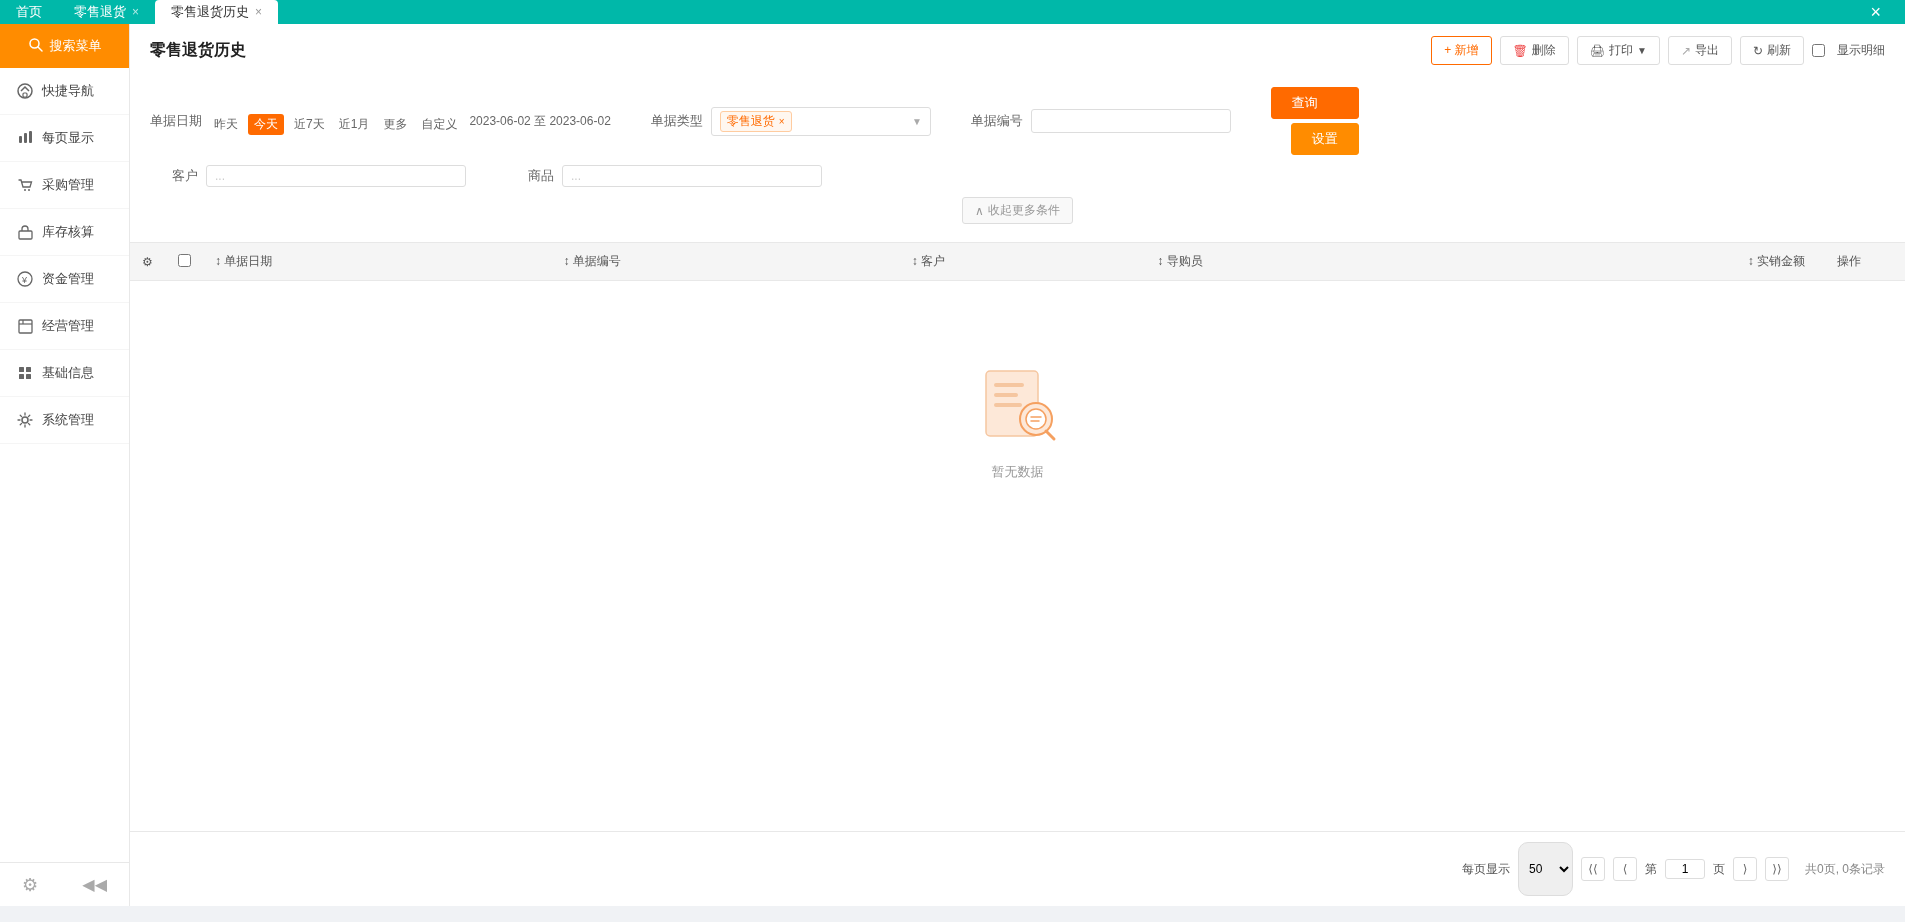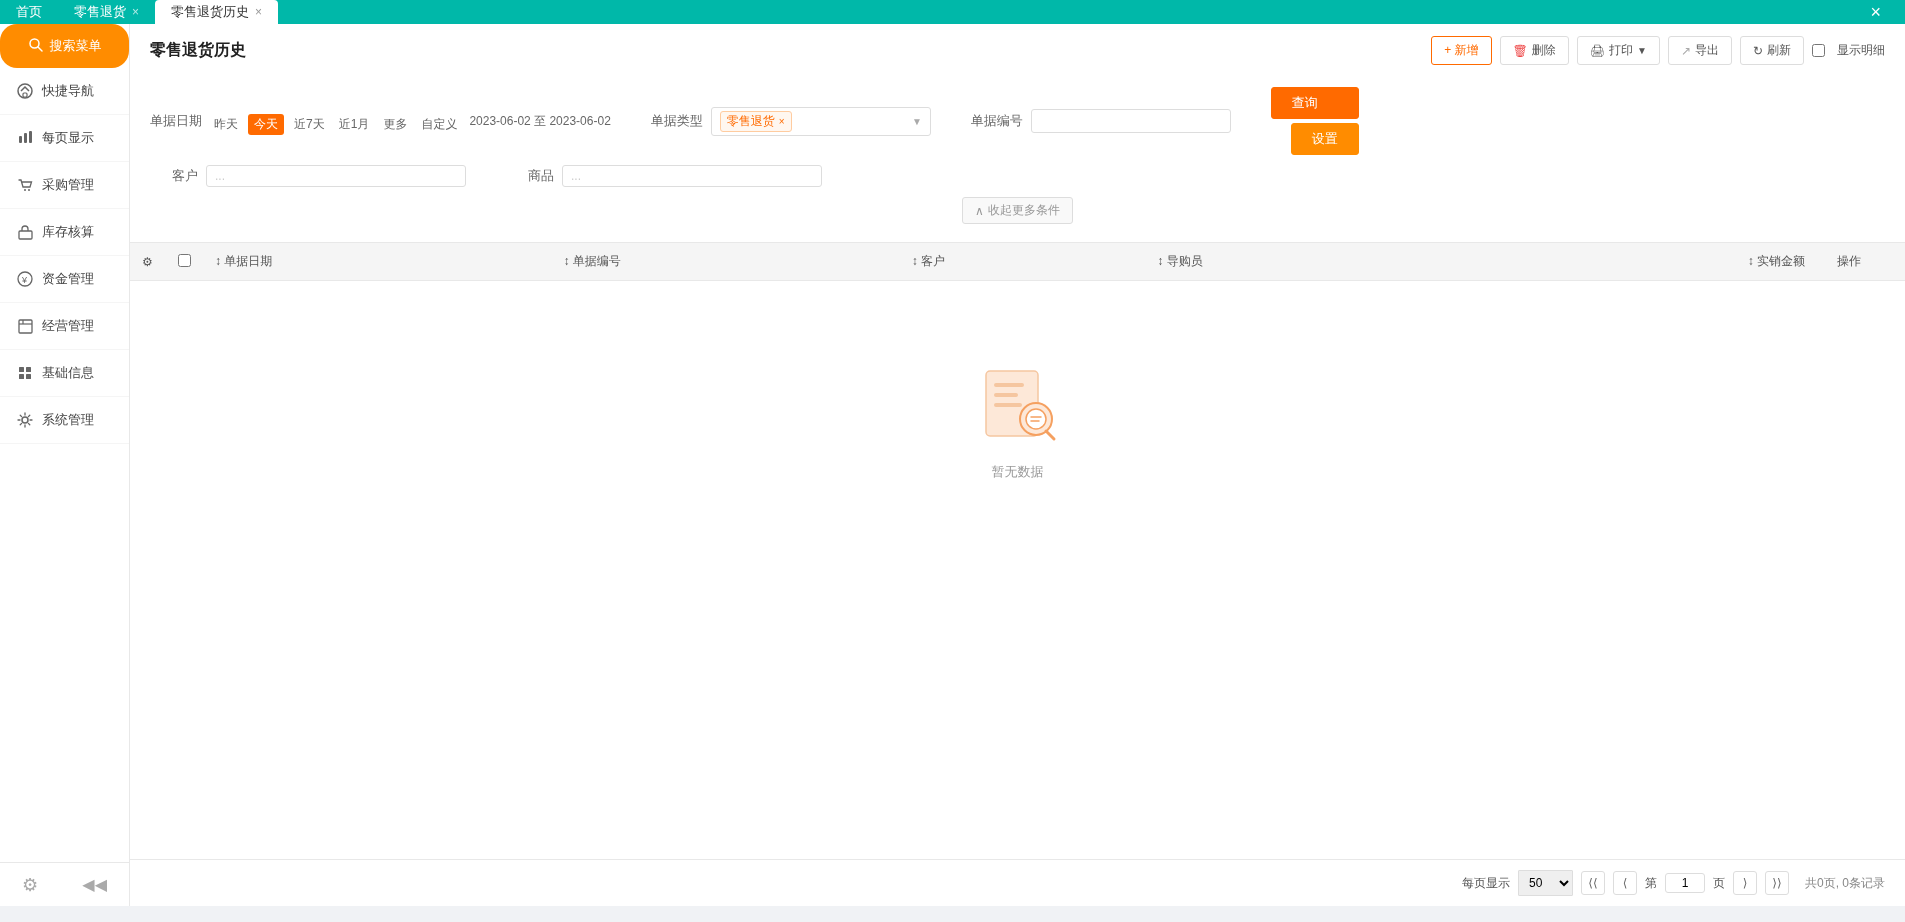--- a/index.html
+++ b/index.html
@@ -74,21 +74,20 @@
     .sidebar-search {
       height: 44px;
       background: #ff8c00;
       display: flex;
       align-items: center;
       justify-content: center;
       gap: 6px;
       color: #fff;
       cursor: pointer;
       font-size: 13px;
-      border-radius: 17px;
     }
     .sidebar-menu {
       flex: 1;
       overflow-y: auto;
     }
     .sidebar-item {
       display: flex;
       align-items: center;
       padding: 14px 16px;
       cursor: pointer;
@@ -319,22 +318,22 @@
       padding: 10px 20px;
       display: flex;
       align-items: center;
       justify-content: flex-end;
       gap: 8px;
       font-size: 12px;
       color: #555;
     }
     .page-size-select {
       border: 1px solid #ddd;
-      border-radius: 1px;
-      padding: 4px 6px;
+      border-radius: 10px;
+      padding: 18px 6px;
       font-size: 12px;
       cursor: pointer;
     }
     .page-nav-btn {
       width: 24px;
       height: 24px;
       border: 1px solid #ddd;
       border-radius: 3px;
       background: #fff;
       display: flex;

